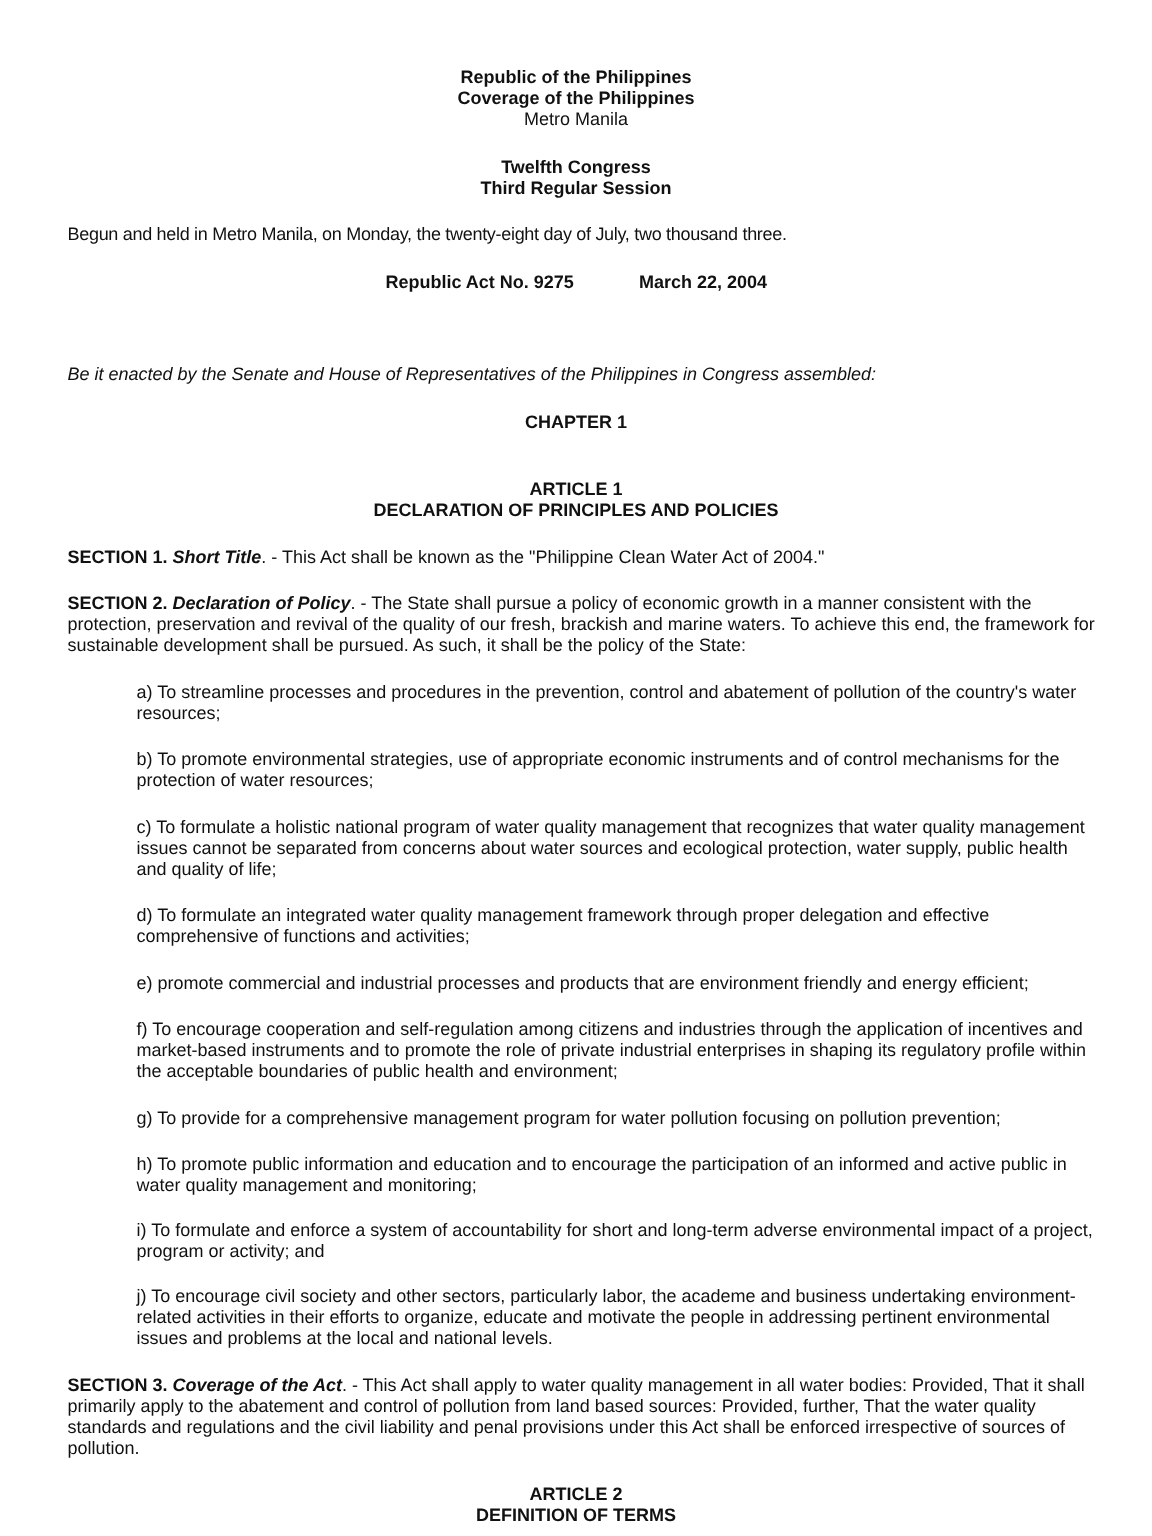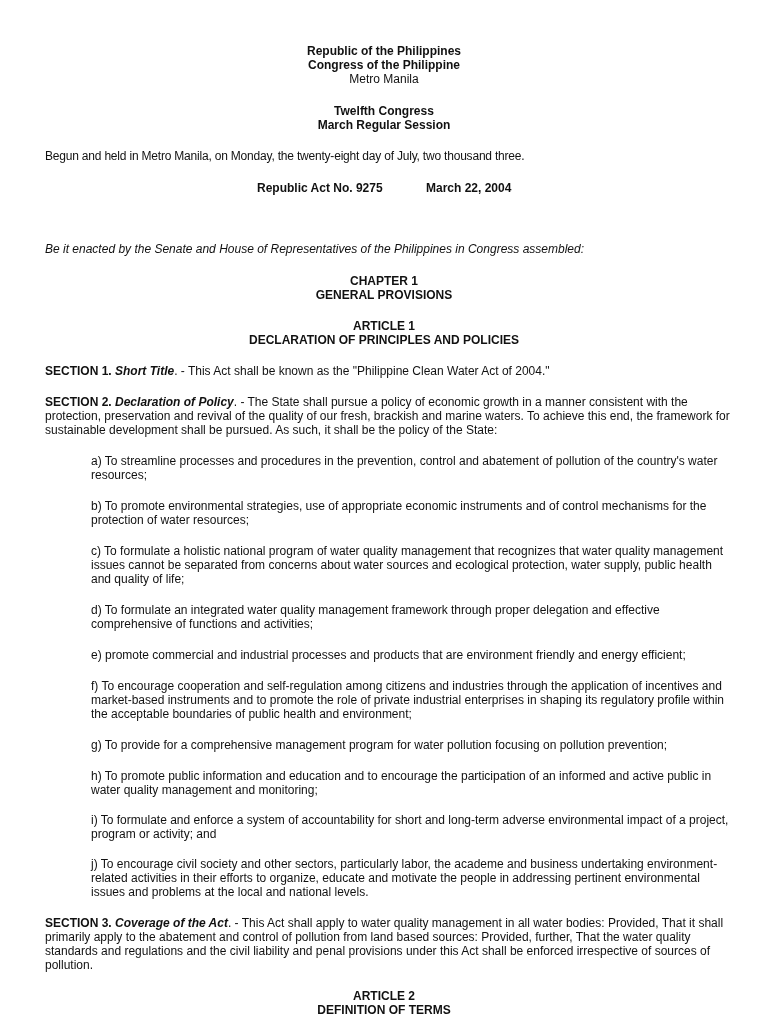--- a/index.html
+++ b/index.html
@@ -17,36 +17,35 @@
   .t { letter-spacing: -0.2px; }
   .ra { position: absolute; top: 181px; font-weight: bold; }
   i.hd { font-weight: bold; font-style: italic; }
 </style>
 </head>
 <body>
 
 <div class="page">
 
   <div class="c b" style="top:44px;">Republic of the Philippines</div>
-  <div class="c b" style="top:58px;">Congress of the Philippine</div>
+  <div class="c b" style="top:58px;">Coverage of the Philippines</div>
   <div class="c" style="top:72px;">Metro Manila</div>
 
   <div class="c b" style="top:104px;">Twelfth Congress</div>
-  <div class="c b" style="top:118px;">March Regular Session</div>
+  <div class="c b" style="top:118px;">Third Regular Session</div>
 
   <div class="blk sec t" style="top:149px;">Begun and held in Metro Manila, on Monday, the twenty-eight day of July, two thousand three.</div>
 
   <div class="ra" style="left:257px;">Republic Act No. 9275</div>
   <div class="ra" style="left:426px;">March 22, 2004</div>
 
 
   <div class="blk sec" style="top:242px; font-style:italic;">Be it enacted by the Senate and House of Representatives of the Philippines in Congress assembled:</div>
 
   <div class="c b" style="top:274px;">CHAPTER 1</div>
-  <div class="c b" style="top:288px;">GENERAL PROVISIONS</div>
 
   <div class="c b" style="top:319px;">ARTICLE 1</div>
   <div class="c b" style="top:333px;">DECLARATION OF PRINCIPLES AND POLICIES</div>
 
   <div class="blk sec" style="top:364px;">
     <b>SECTION 1.</b>
     <i class="hd">Short Title</i><span>. - This Act shall be known as the "Philippine Clean Water Act of 2004."</span>
   </div>
 
   <div class="blk sec" style="top:395px;">

